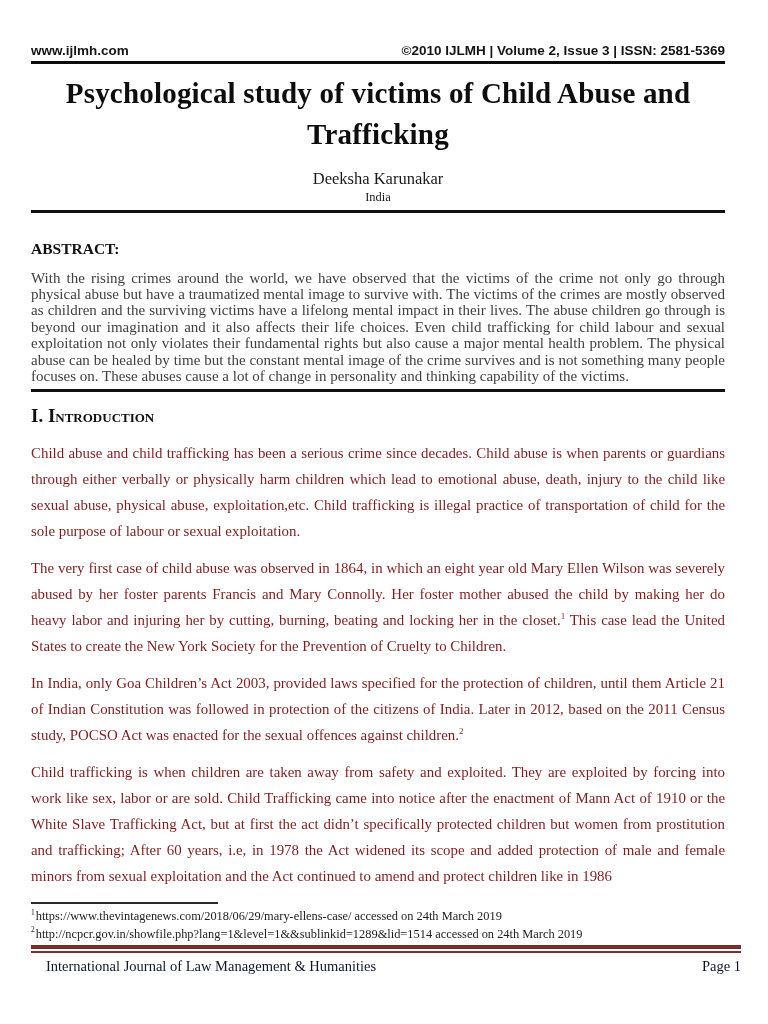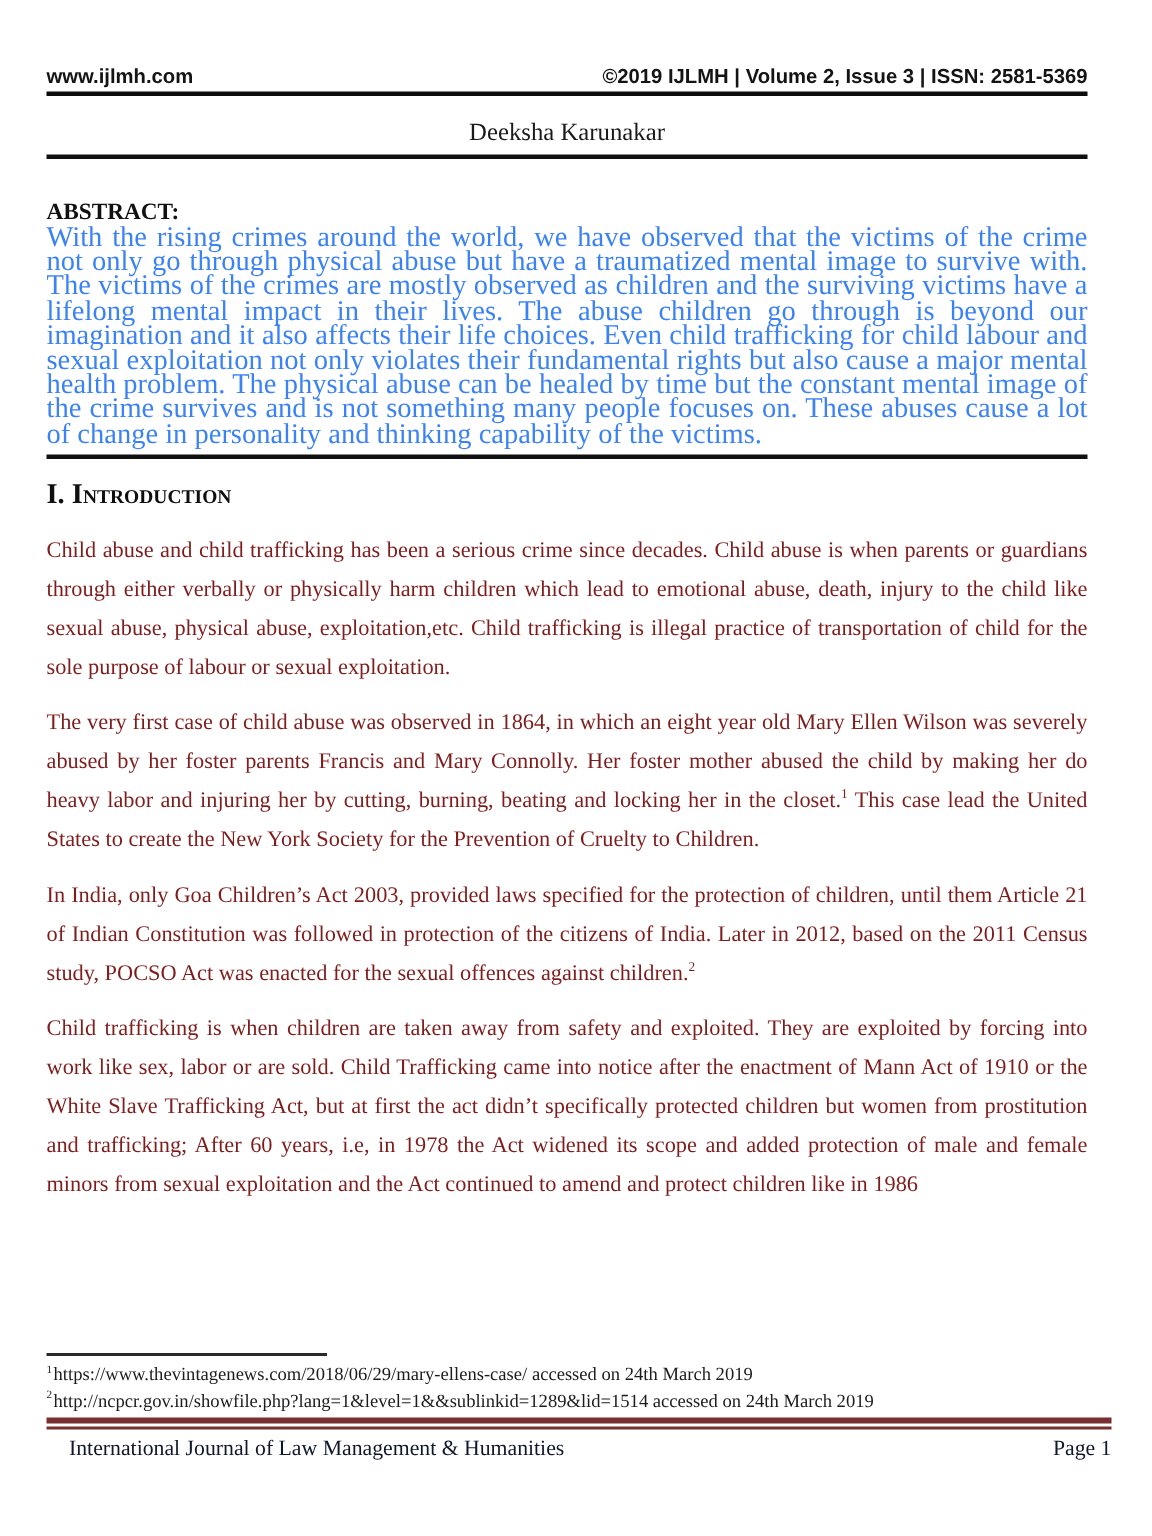--- a/index.html
+++ b/index.html
@@ -18,22 +18,22 @@
   .title-block {
     margin-top:9px; text-align:center; font-weight:bold; font-size:29px;
     line-height:41px; color:#0d0d0d; letter-spacing:0.2px;
   }
   .author { margin-top:14px; text-align:center; font-size:16.5px; color:#1a1a1a; }
   .country { margin-top:1px; text-align:center; font-size:12.5px; color:#1a1a1a; }
   .rule { height:2.5px; background:#101010; }
   .rule-author { margin-top:5px; }
   .abstract-heading { margin-top:27px; font-size:15.5px; font-weight:bold; color:#111; }
   .abstract-text {
-    margin-top:0; font-size:19px; line-height:16.4px;
-    text-align:justify; color:#3b82f6;
+    margin-top:12px; font-size:15px; line-height:16.4px;
+    text-align:justify; color:#404040;
   }
   .rule-abstract { margin-top:5px; }
   .section-heading { margin-top:13px; font-size:19px; font-weight:bold; color:#0f0f0f; }
   .section-heading .sc { font-variant:small-caps; }
   .paras { margin-top:13px; }
   .body-para {
     font-size:14.9px; line-height:26px; text-align:justify;
     margin-bottom:11px; color:#7f1d1d;
   }
   sup { font-size:0.6em; vertical-align:super; line-height:0; }
@@ -51,26 +51,31 @@
   }
 </style>
 </head>
 <body>
 
 <div class="page">
   <div class="content">
 
     <div class="header-row">
       <span>www.ijlmh.com</span>
-      <span>©2019 IJLMH | Volume 2, Issue 3 | ISSN: 2581-5369</span>
+      <span>©2010 IJLMH | Volume 2, Issue 3 | ISSN: 2581-5369</span>
     </div>
     <div class="header-rule"></div>
 
+    <h1 class="title-block">
+        <div>Psychological study of victims of Child Abuse and</div>
+        <div>Trafficking</div>
+      </h1>
 
     <div class="author">Deeksha Karunakar</div>
+    <div class="country">India</div>
 
     <div class="rule rule-author"></div>
 
     <h2 class="abstract-heading">ABSTRACT:</h2>
     <p class="abstract-text">With the rising crimes around the world, we have observed that the victims of the crime not only go through physical abuse but have a traumatized mental image to survive with. The victims of the crimes are mostly observed as children and the surviving victims have a lifelong mental impact in their lives. The abuse children go through is beyond our imagination and it also affects their life choices. Even child trafficking for child labour and sexual exploitation not only violates their fundamental rights but also cause a major mental health problem. The physical abuse can be healed by time but the constant mental image of the crime survives and is not something many people focuses on. These abuses cause a lot of change in personality and thinking capability of the victims.</p>
 
     <div class="rule rule-abstract"></div>
 
     <h2 class="section-heading"><span>I.</span> <span class="sc">Introduction</span></h2>
 

